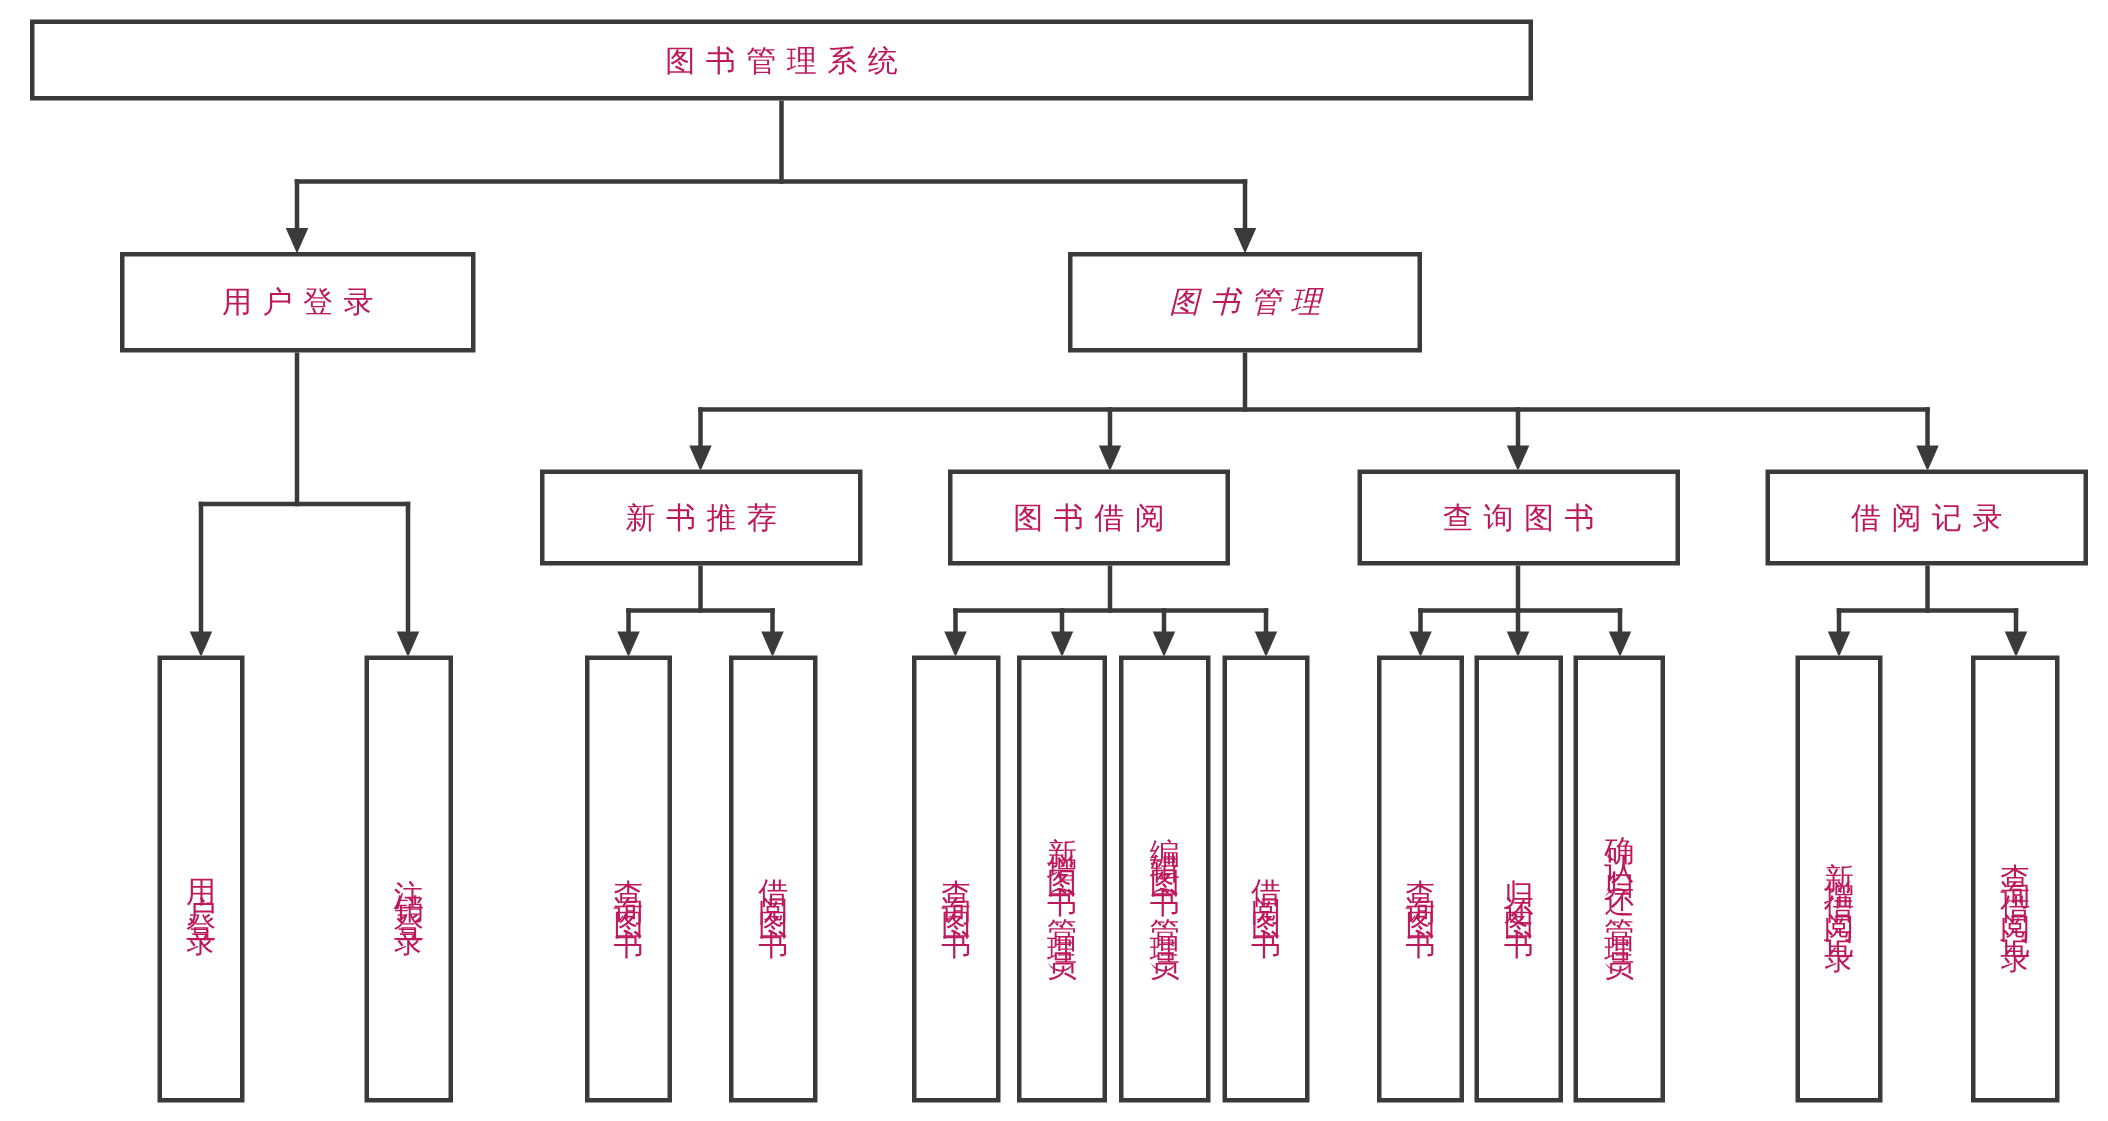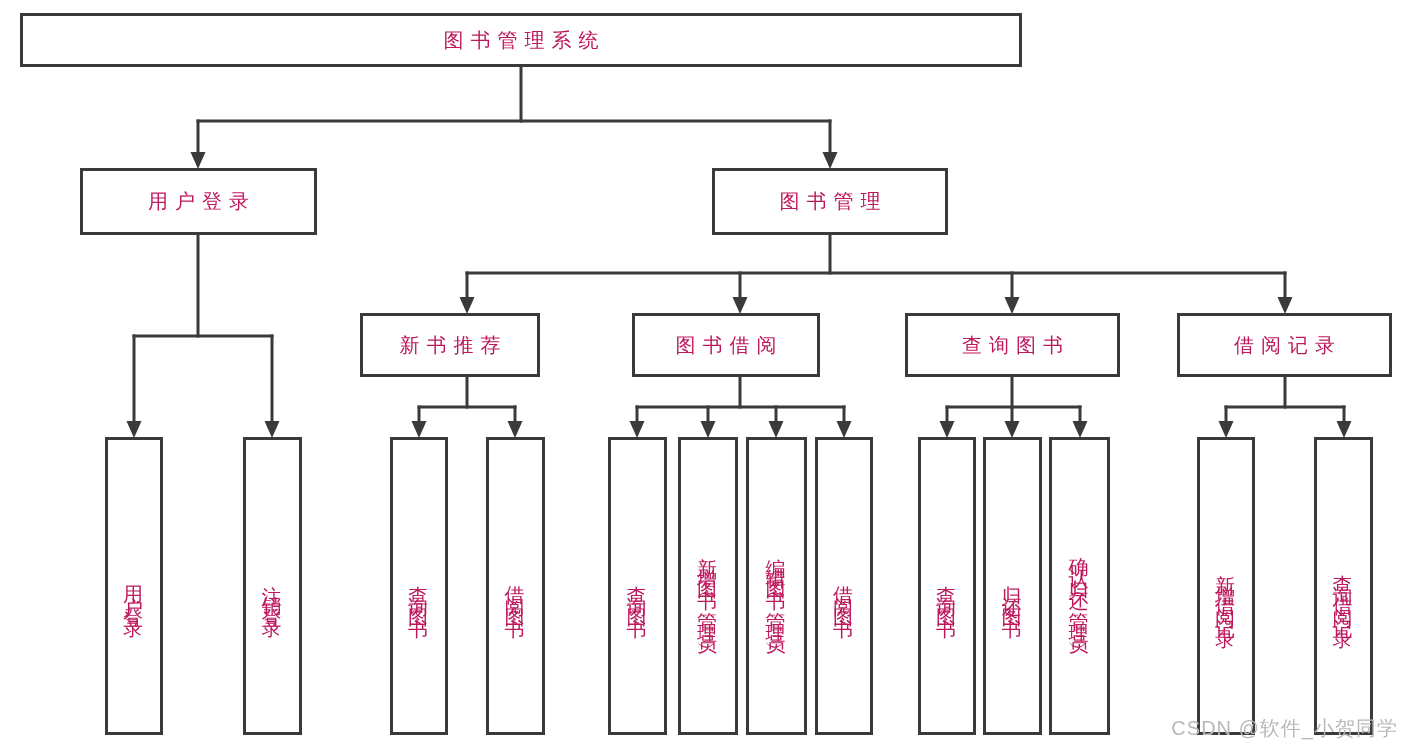--- a/index.html
+++ b/index.html
@@ -105,24 +105,24 @@
       <line x1="1344" y1="407" x2="1344" y2="422" stroke="#3a3a3a" stroke-width="3" stroke-linecap="square"></line>
       <polygon points="1336.5,421 1351.5,421 1344,438" fill="#3a3a3a"></polygon>
     </svg>
   <div id="node-layer">
       <div class="node h" style="left: 20px; top: 13px; width: 1002px; height: 54px;">
         <span class="label">图书管理系统</span>
       </div>
       <div class="node h" style="left: 80px; top: 168px; width: 237px; height: 67px;">
         <span class="label">用户登录</span>
       </div>
-      <div class="node h" style="left: 712px; top: 168px; width: 236px; height: 67px;">
+      <div class="node h" style="left: 712px; top: 168px; width: 236px; height: 67px; font-style: italic;">
         <span class="label">图书管理</span>
       </div>
-      <div class="node h" style="left: 360px; top: 313px; width: 180px; height: 64px;">
+      <div class="node h" style="left: 360px; top: 313px; width: 215px; height: 64px;">
         <span class="label">新书推荐</span>
       </div>
       <div class="node h" style="left: 632px; top: 313px; width: 188px; height: 64px; font-family: Liberation Mono, monospace;">
         <span class="label">图书借阅</span>
       </div>
       <div class="node h" style="left: 905px; top: 313px; width: 215px; height: 64px;">
         <span class="label">查询图书</span>
       </div>
       <div class="node h" style="left: 1177px; top: 313px; width: 215px; height: 64px;">
         <span class="label">借阅记录</span>
@@ -160,14 +160,13 @@
       <div class="node v" style="left: 1049px; top: 437px; width: 61px; height: 298px;">
         <span class="label">确认归还（管理员）</span>
       </div>
       <div class="node v" style="left: 1197px; top: 437px; width: 58px; height: 298px;">
         <span class="label">新增借阅记录</span>
       </div>
       <div class="node v" style="left: 1314px; top: 437px; width: 59px; height: 298px;">
         <span class="label">查询借阅记录</span>
       </div>
     </div>
-  <div class="watermark">CSDN @软件_小贺同学</div>
 </div>
 
 </body></html>

